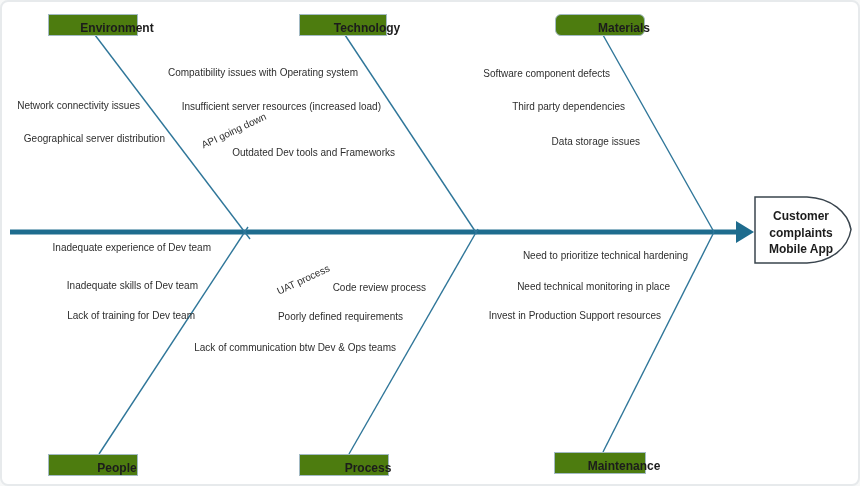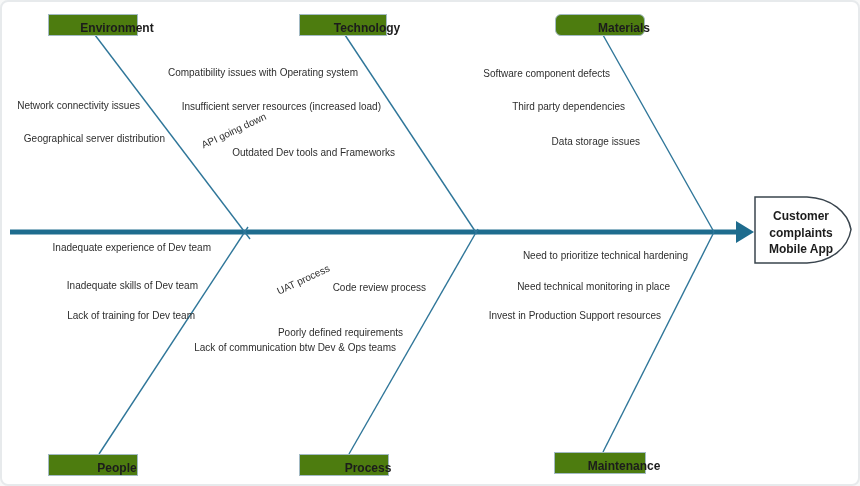--- a/index.html
+++ b/index.html
@@ -104,21 +104,21 @@
   <span class="cause" style="right:248px;top:66px;">Software component defects</span>
   <span class="cause" style="right:233px;top:99px;">Third party dependencies</span>
   <span class="cause" style="right:218px;top:134px;">Data storage issues</span>
 
   <span class="cause" style="right:647px;top:240px;">Inadequate experience of Dev team</span>
   <span class="cause" style="right:660px;top:278px;text-align:center;">Inadequate skills of Dev team</span>
   <span class="cause" style="right:663px;top:308px;">Lack of training for Dev team</span>
 
   <span class="cause rot" style="left:273px;top:272px;">UAT process</span>
   <span class="cause" style="right:432px;top:280px;">Code review process</span>
-  <span class="cause" style="right:455px;top:309px;margin-top:16px;">Poorly defined requirements</span>
+  <span class="cause" style="right:455px;top:309px;">Poorly defined requirements</span>
   <span class="cause" style="right:462px;top:340px;margin-left:28px;">Lack of communication btw Dev &amp; Ops teams</span>
 
   <span class="cause" style="right:170px;top:248px;">Need to prioritize technical hardening</span>
   <span class="cause" style="right:197px;top:308px;">Invest in Production Support resources</span>
   <span class="cause" style="right:188px;top:279px;">Need technical monitoring in place</span>
 
   <div class="effect-text">
     <div>Customer</div>
     <div>complaints</div>
     <div>Mobile App</div>

